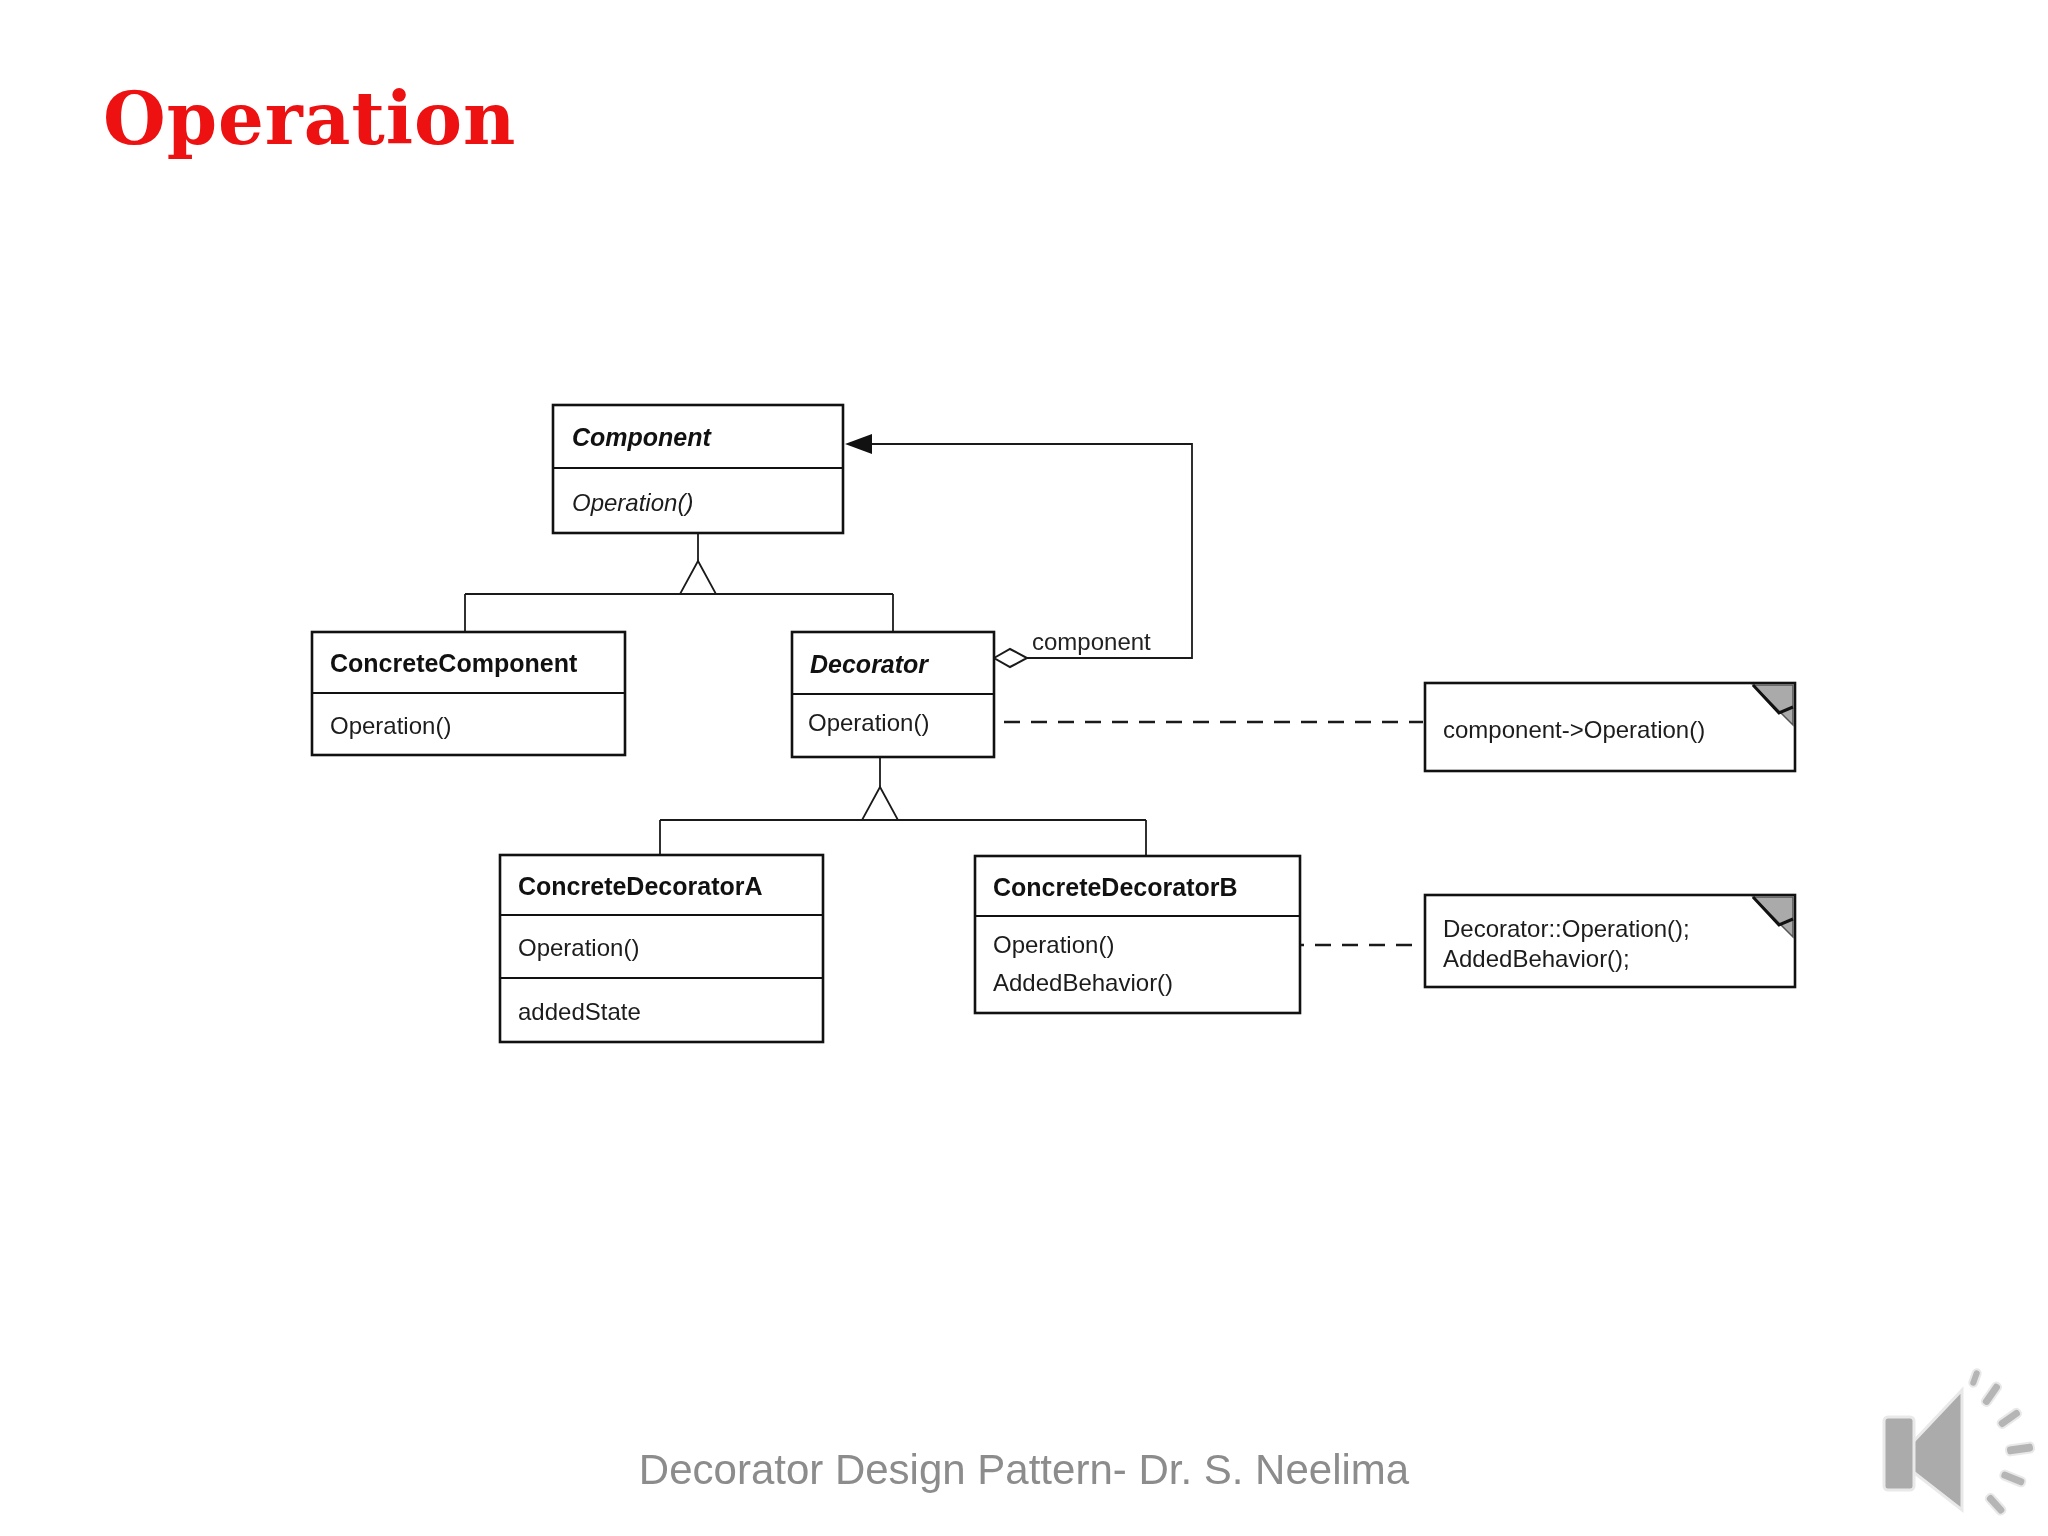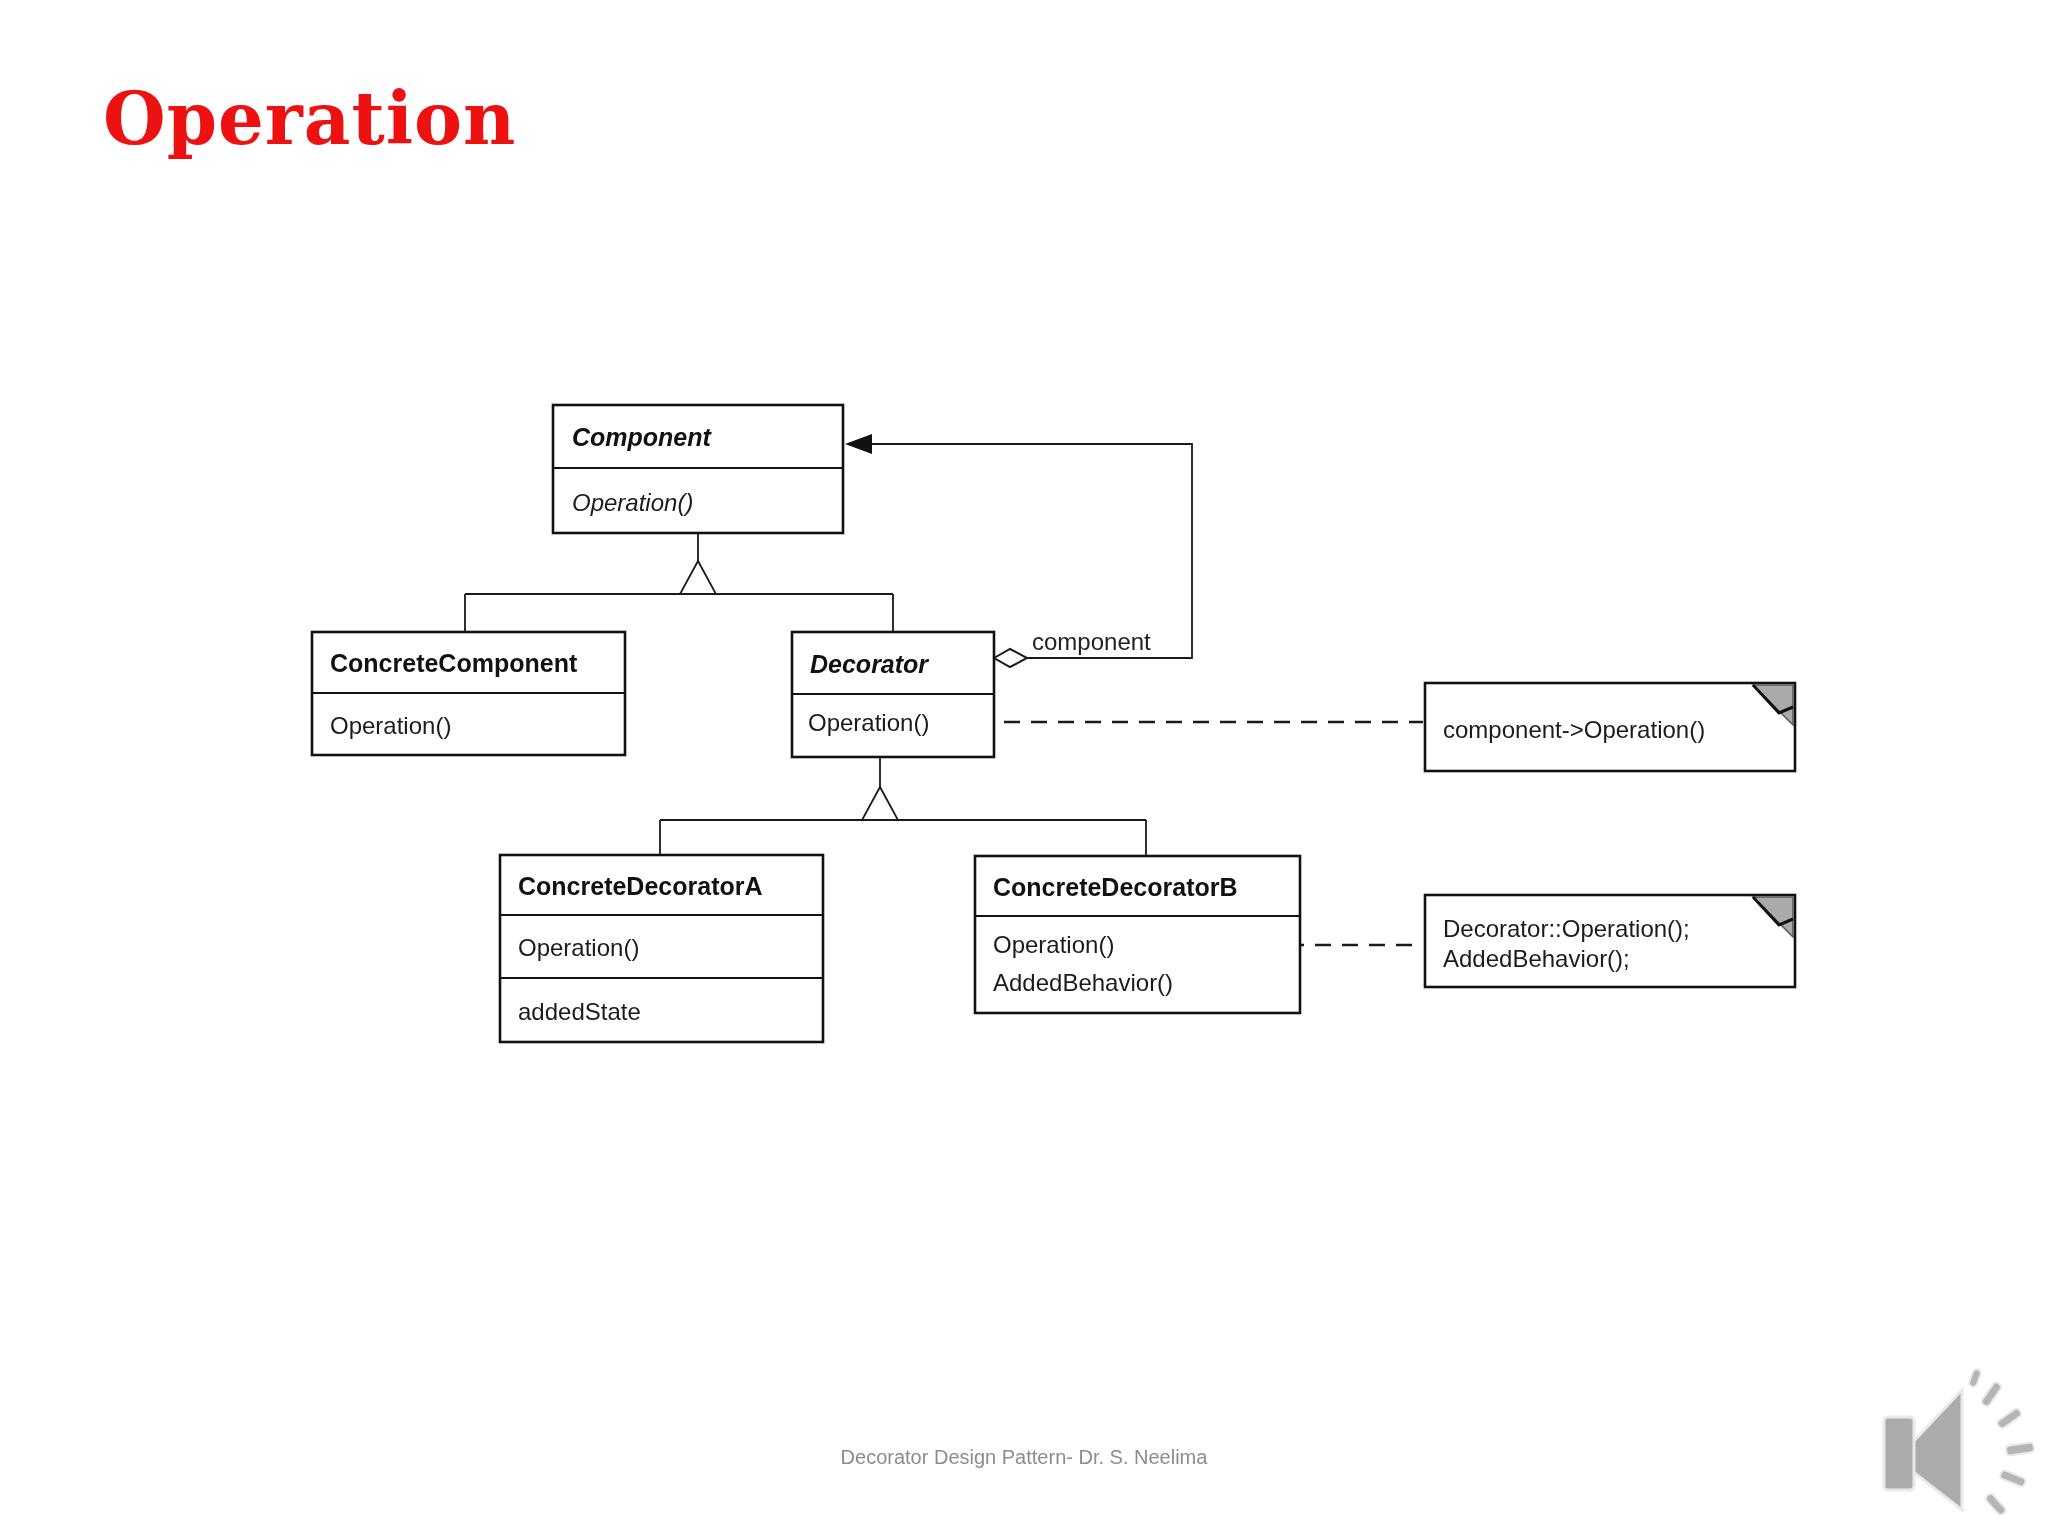--- a/index.html
+++ b/index.html
@@ -7,21 +7,21 @@
     width:2048px;height:1536px;position:relative;background:#ffffff;
     font-family:"Liberation Sans",sans-serif;overflow:hidden;
   }
   .slide-title{
     position:absolute;left:103px;top:76px;
     font-family:"DejaVu Serif",serif;font-weight:bold;
     font-size:72px;letter-spacing:1px;color:#ee1111;
   }
   .footer-text{
     position:absolute;left:0;top:1446px;width:2048px;text-align:center;
-    font-size:20px;color:#8c8c8c;z-index:1;
+    font-size:42px;color:#8c8c8c;z-index:1;
   }
   .page-number{
     position:absolute;left:1884px;top:1448px;
     font-size:31px;color:#7d7d7d;z-index:1;
   }
   svg.diagram{position:absolute;left:0;top:0;z-index:3;}
   .box{fill:#ffffff;stroke:#111111;stroke-width:2.6;}
   .divider{stroke:#111111;stroke-width:2;}
   .rel{stroke:#1a1a1a;stroke-width:1.8;fill:none;}
   .dash{stroke:#1a1a1a;stroke-width:2.6;fill:none;stroke-dasharray:16 11;}

